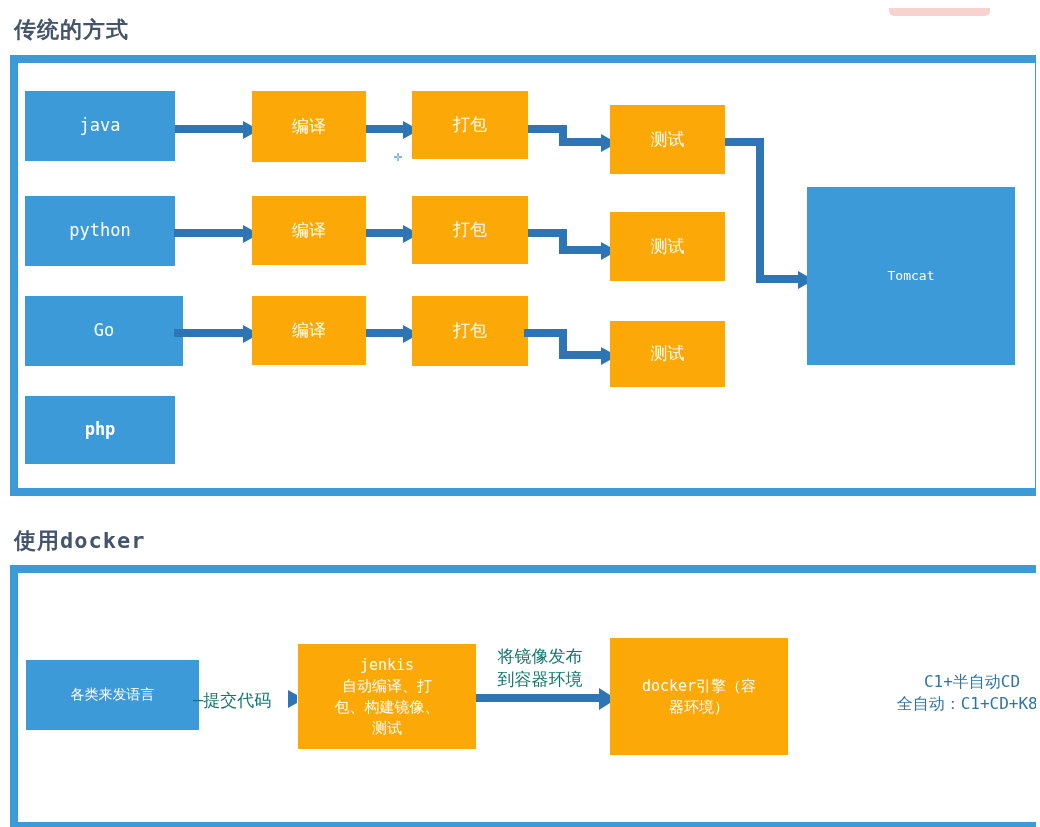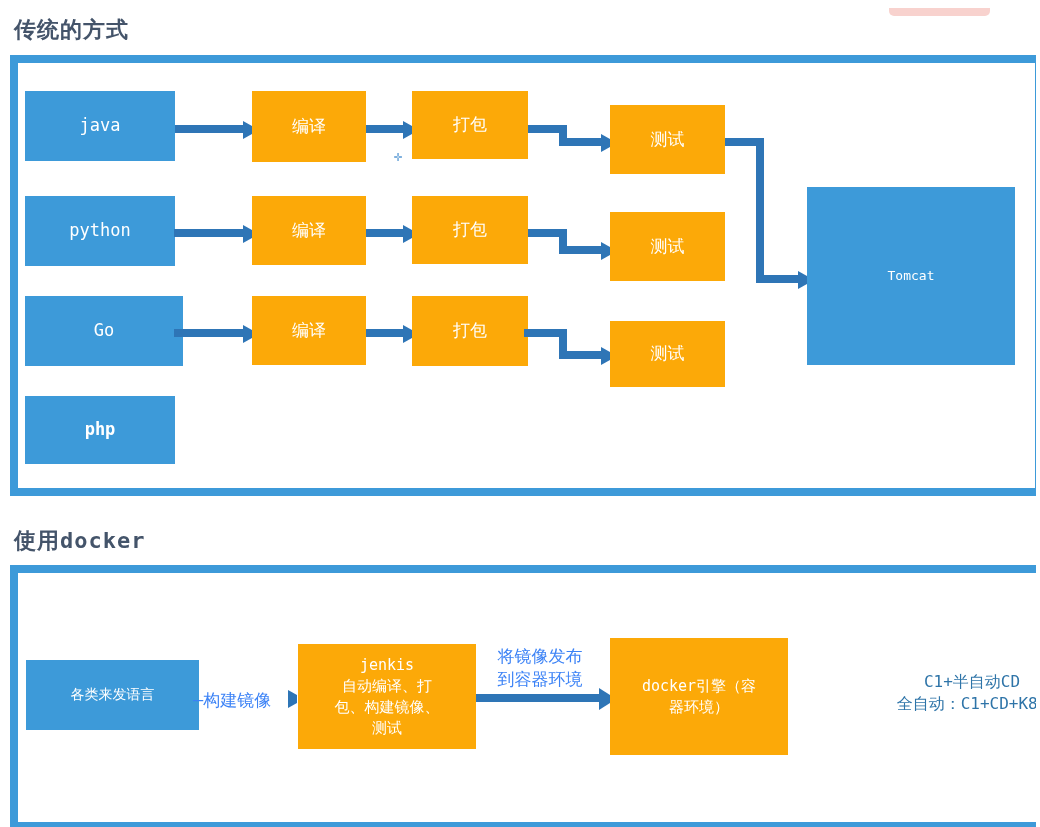--- a/index.html
+++ b/index.html
@@ -45,21 +45,21 @@
     border-bottom: 5px solid transparent;
     border-left: 9px solid #2E75B6;
   }
   .arrow-head.big {
     border-top: 7px solid transparent;
     border-bottom: 7px solid transparent;
     border-left: 11px solid #2E75B6;
   }
   .flow-label {
     position: absolute;
-    color: #3b82f6;
+    color: #0f766e;
     font-size: 17px;
     text-align: center;
     white-space: pre-line;
     line-height: 1.35;
   }
   .note-text {
     position: absolute;
     color: #2E74A8;
     font-size: 16px;
     text-align: center;
@@ -142,21 +142,21 @@
   <div class="arrow-head" style="left:790px; top:263px;"></div>
 
   <div class="crosshair" style="left:382px; top:137px;">✛</div>
 
   <div class="section-title" style="left:2px; top:514px;text-align:right;">使用docker</div>
 
   <div class="container" style="left:2px; top:557px; width:1036px; height:265px;"></div>
 
   <div class="node blue" style="left:18px; top:652px; width:173px; height:70px; font-size:14px;">各类来发语言</div>
 
-  <div class="flow-label" style="left:181px; top:677px; white-space:nowrap;">—构建镜像</div>
+  <div class="flow-label" style="left:181px; top:677px; white-space:nowrap;">—提交代码</div>
   <div class="arrow-head" style="left:280px; top:682px;"></div>
 
   <div class="node orange" style="left:290px; top:636px; width:178px; height:105px; font-size:15px;">jenkis
 自动编译、打
 包、构建镜像、
 测试</div>
 
   <div class="flow-label" style="left:462px; top:633px; width:140px;">将镜像发布
 到容器环境</div>
   <div class="h-line" style="left:468px; top:686px; width:126px; height:3px;"></div>

